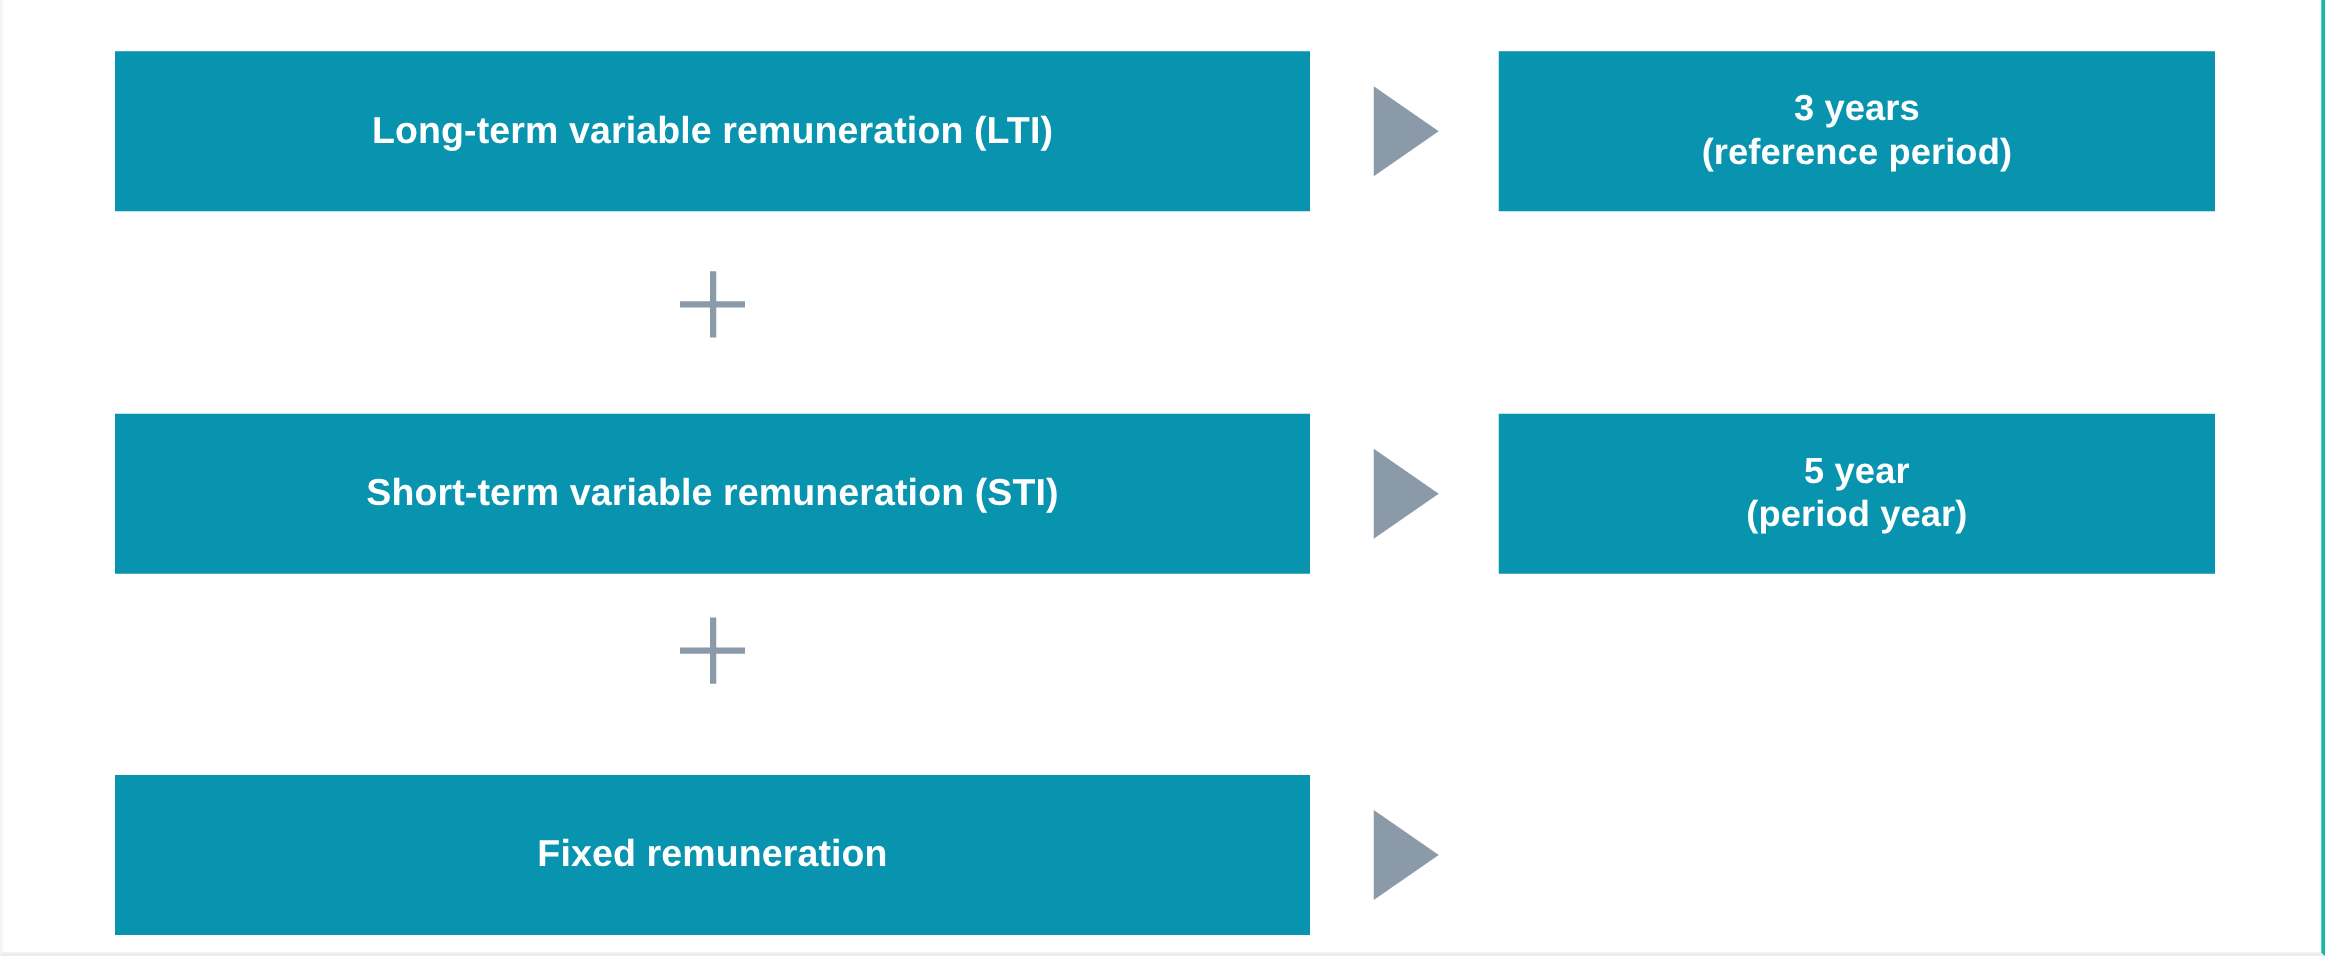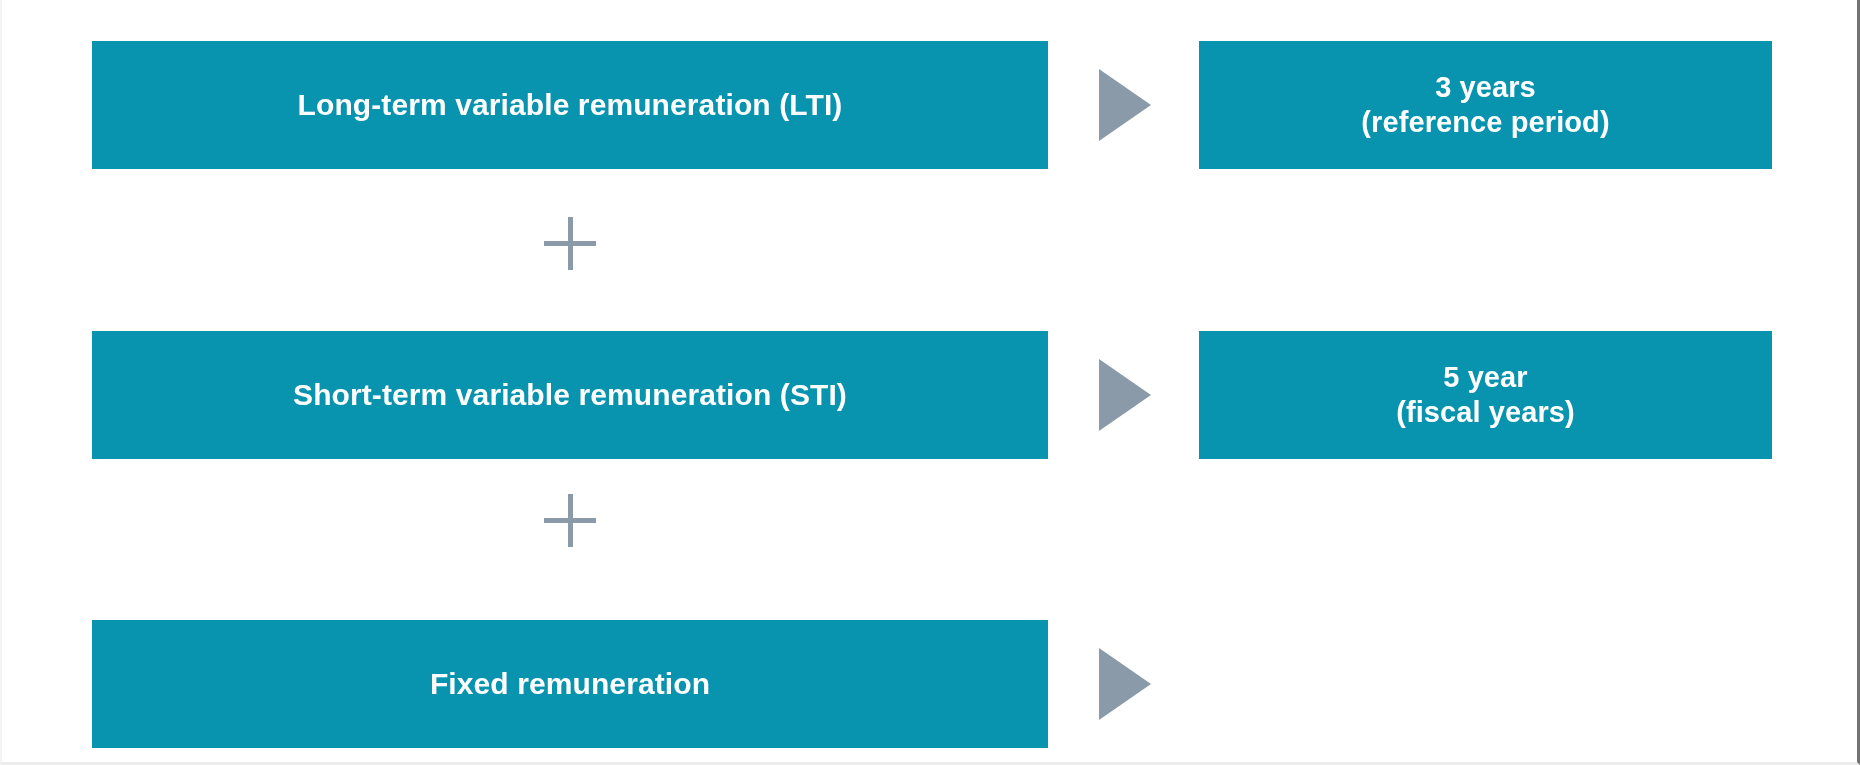--- a/index.html
+++ b/index.html
@@ -12,21 +12,21 @@
   body {
     font-family: "Liberation Sans", sans-serif;
   }
 
   #canvas {
     position: relative;
     width: 1860px;
     height: 765px;
     background: #ffffff;
     box-sizing: border-box;
-    border-right: 3px solid #737373;
+    border-right: 3px solid #14b8a6;
     border-bottom: 3px solid #ececec;
     border-left: 2px solid #f4f4f4;
     overflow: hidden;
     padding-left: 42px;
   }
 
   .diagram {
     position: absolute;
     left: 0;
     top: 0;
@@ -156,21 +156,21 @@
 
       <div class="arrow-wrap">
         <svg width="60" height="76" viewBox="0 0 60 76" aria-hidden="true">
           <polygon points="4,2 56,38 4,74" fill="#8A9AA8"></polygon>
         </svg>
       </div>
 
       <div class="box box-right">
         <div>
           <span class="line1">5 year</span>
-          <span class="line2">(fiscal years)</span>
+          <span class="line2">(period year)</span>
         </div>
       </div>
     </div>
 
     <div class="plus plus-2">
       <div class="bar-h"></div>
       <div class="bar-v"></div>
     </div>
 
     <div class="row row-3">

